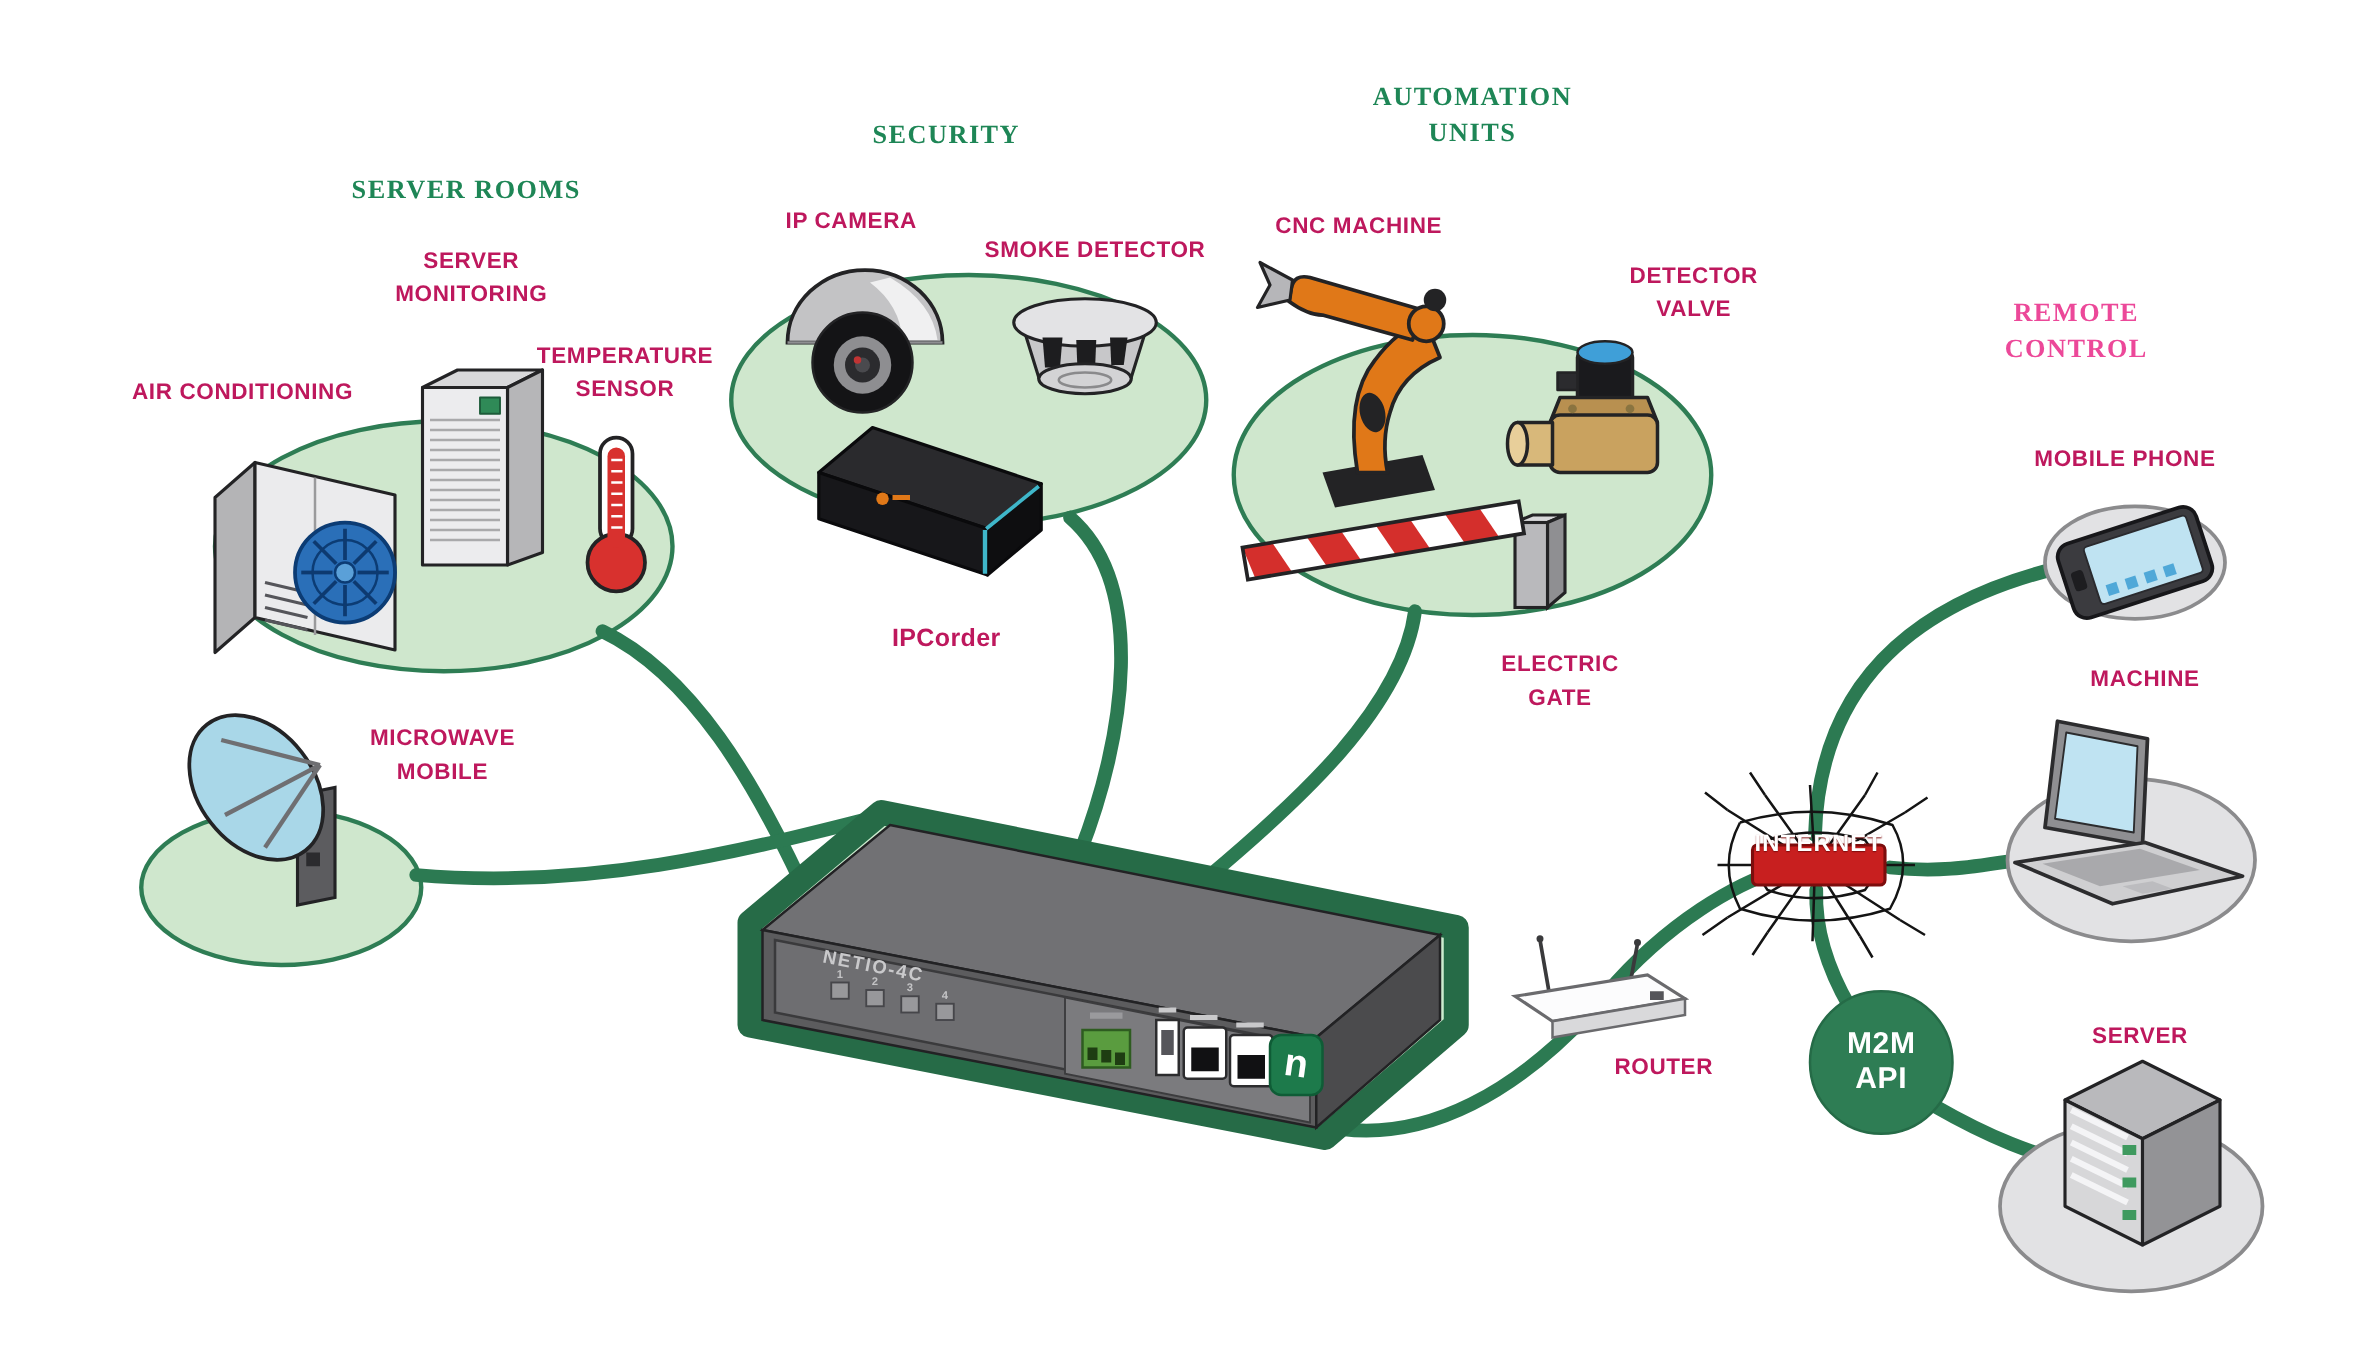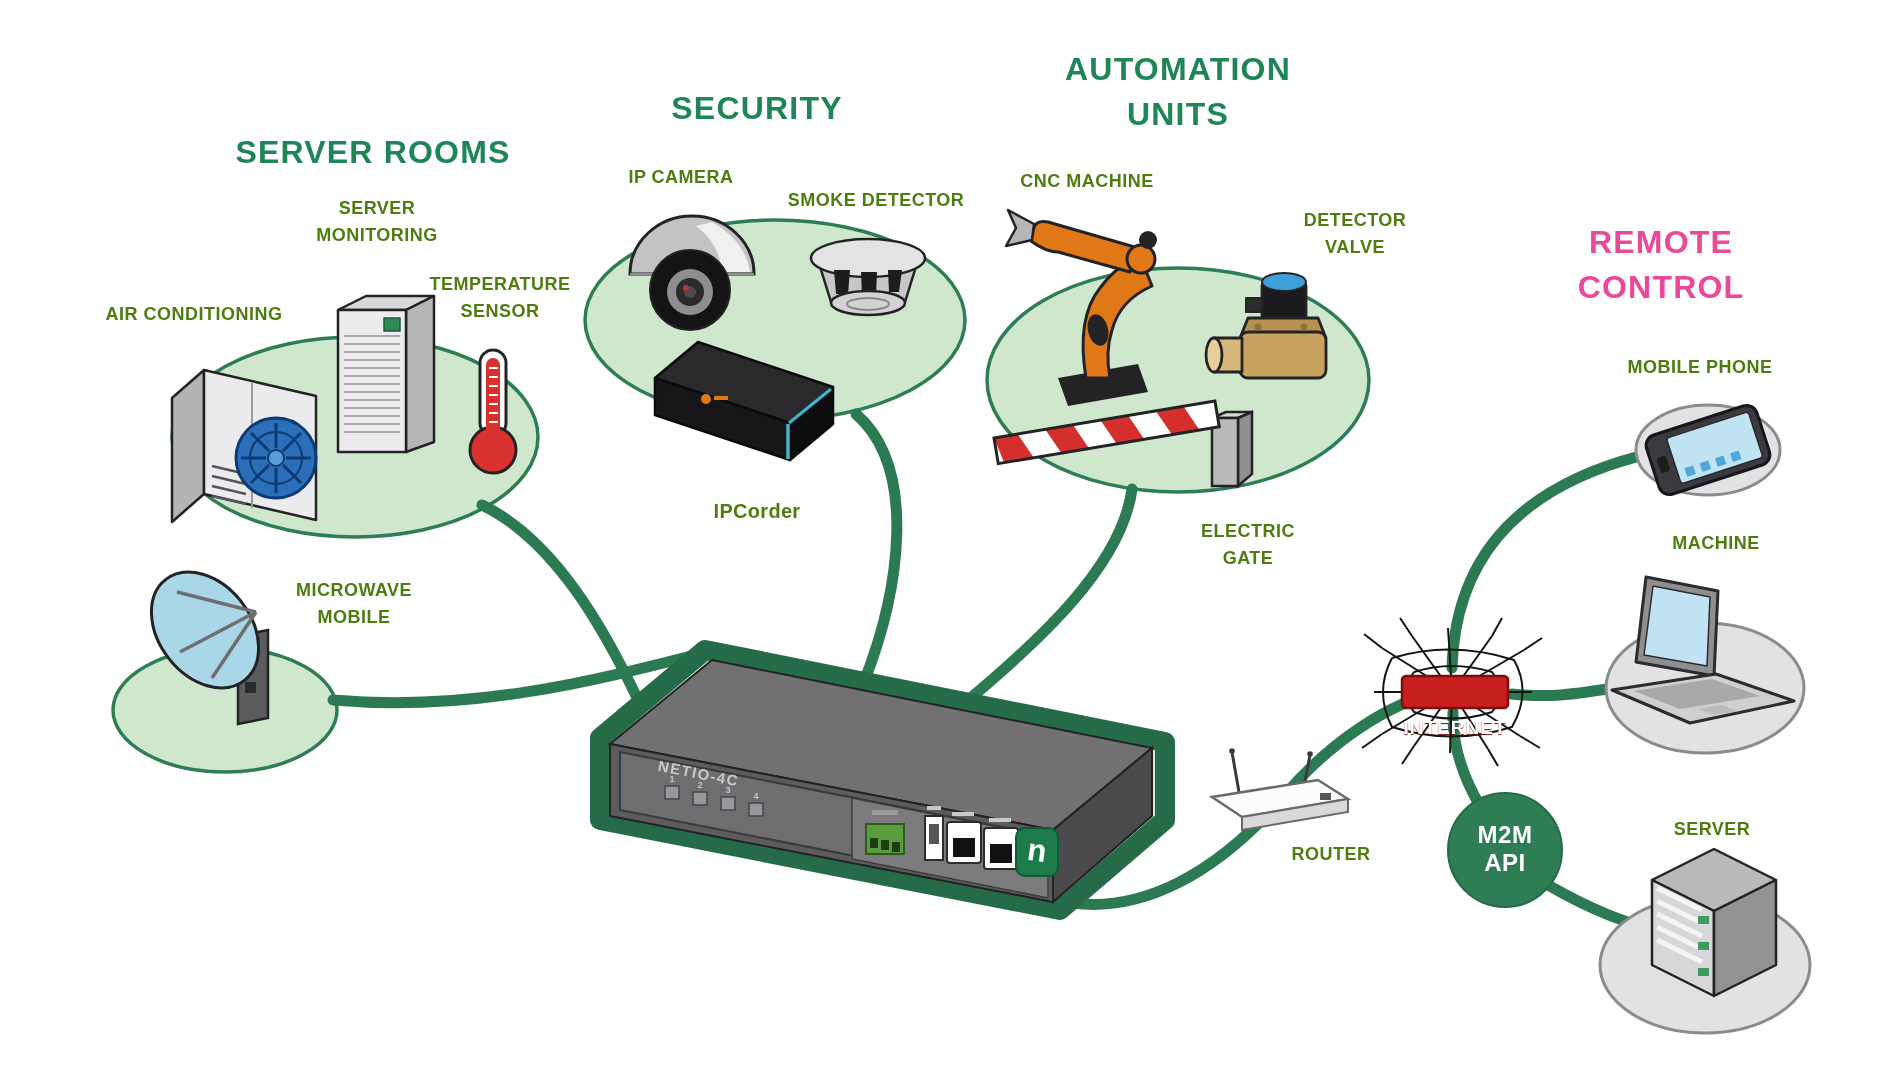--- a/index.html
+++ b/index.html
@@ -1,22 +1,22 @@
 <!DOCTYPE html>
 <html><head>
 <meta charset="utf-8">
 <style>
   html,body{margin:0;padding:0;background:#ffffff;}
   #stage{position:relative;width:1890px;height:1080px;background:#ffffff;overflow:hidden;
          font-family:"Liberation Sans",sans-serif;}
   #art{position:absolute;left:0;top:0;}
   .lbl{position:absolute;transform:translate(-50%,-50%);text-align:center;
-       font-weight:bold;font-size:18px;color:#4d7c0f;letter-spacing:.5px;line-height:1.5;z-index:5;}
+       font-weight:bold;font-size:18px;color:#be185d;letter-spacing:.5px;line-height:1.5;z-index:5;}
   .lbl span{display:block;white-space:nowrap;}
-  .h{font-size:32px;color:#1e8656;letter-spacing:1.2px;line-height:1.4;}
+  .h{font-size:21px;color:#1e8656;letter-spacing:1.2px;line-height:1.4;font-family:Liberation Serif, serif;}
   .h-gray{color:#ec4899;}
   .white{color:#ffffff;}
   #lbl-ipcorder{font-size:20px;letter-spacing:.3px;}
   #lbl-internet{font-size:19px;letter-spacing:1px;text-shadow:0 1px 1px #7d0d0d;}
   #lbl-m2m{font-size:24px;line-height:1.15;letter-spacing:.5px;}
   #dev-logo{position:absolute;left:660px;top:757px;transform:rotate(11deg);transform-origin:left top;
             font-weight:bold;font-size:15px;letter-spacing:1.5px;color:#c9c9cb;z-index:5;white-space:nowrap;}
   .led-num{position:absolute;transform:translate(-50%,-50%);font-weight:bold;font-size:9px;color:#c3c3c5;z-index:5;}
   #lbl-n{position:absolute;transform:translate(-50%,-50%) rotate(8deg);font-weight:bold;font-size:31px;
          color:#ffffff;z-index:5;}
@@ -333,21 +333,21 @@
 
 <div class="lbl h h-gray" style="left:1661px;top:265px;">
   <span>REMOTE</span>
   <span>CONTROL</span>
 </div>
 <div class="lbl" style="left:1700px;top:367px;">MOBILE PHONE</div>
 <div class="lbl" style="left:1716px;top:543px;">MACHINE</div>
 <div class="lbl" style="left:1712px;top:829px;">SERVER</div>
 
 <div class="lbl" style="left:1331px;top:854px;">ROUTER</div>
-<div class="lbl white" id="lbl-internet" style="left:1455px;top:728px;">INTERNET</div>
+<div class="lbl white" id="lbl-internet" style="left:1455px;top:676px;">INTERNET</div>
 <div class="lbl white" id="lbl-m2m" style="left:1505px;top:849px;">
   <span>M2M</span>
   <span>API</span>
 </div>
 
 <div id="dev-logo">NETIO-4C</div>
 <div class="led-num" style="left:672px;top:779px;">1</div>
 <div class="led-num" style="left:700px;top:785px;">2</div>
 <div class="led-num" style="left:728px;top:790px;">3</div>
 <div class="led-num" style="left:756px;top:796px;">4</div>

